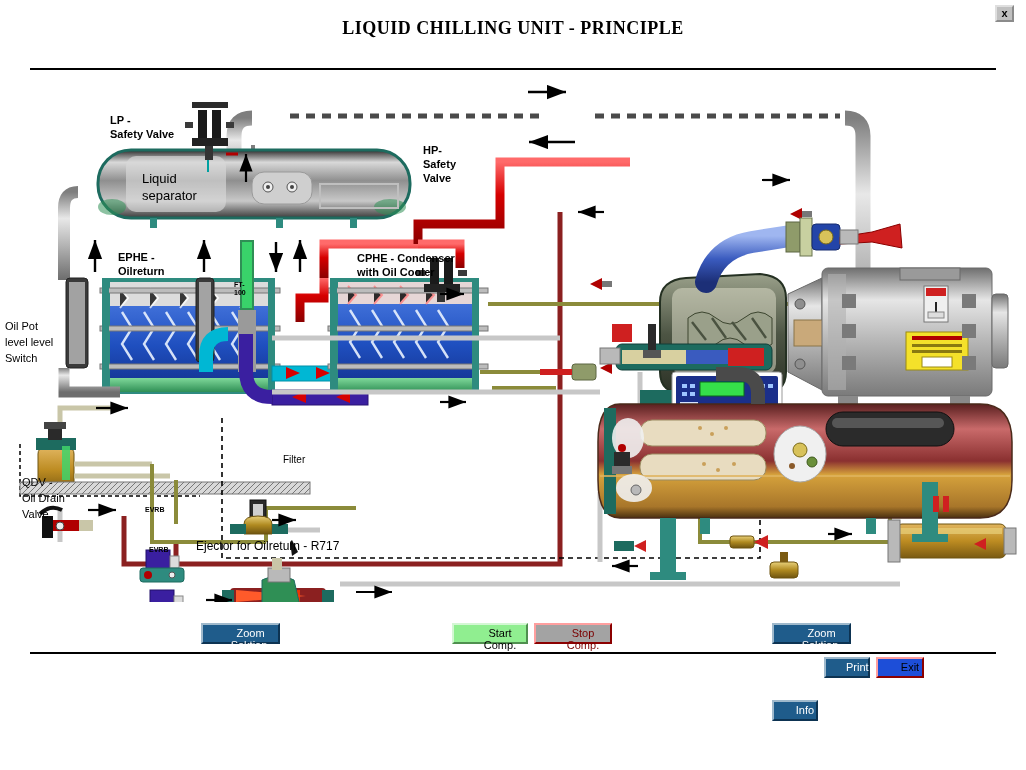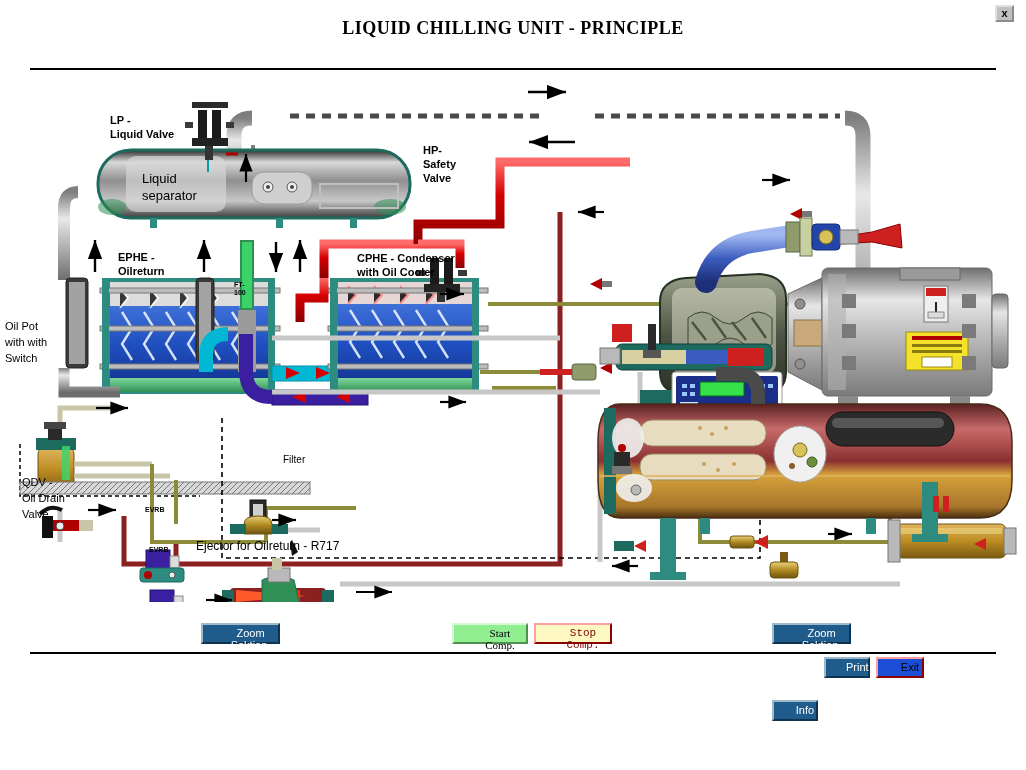--- a/index.html
+++ b/index.html
@@ -35,22 +35,22 @@
   .lbl.tiny{font-size:7px;font-weight:bold;line-height:8px;}
 
   
   .btn{position:absolute;box-sizing:border-box;cursor:pointer;
        font-family:"Liberation Sans",sans-serif;font-size:11px;
        text-align:center;border:2px solid;padding-top:2px;padding-left:20px;}
   .btn-blue{background:#1f5c8b;color:#ffffff;
        border-color:#9fb9cc #0d3352 #0d3352 #9fb9cc;}
   .btn-green{background:#90ee90;color:#000000;
        border-color:#d4f7d4 #4f8f4f #4f8f4f #d4f7d4;}
-  .btn-red{background:#fef9c3;color:#7a0000;
-       border-color:#ff9f9f #8b0000 #8b0000 #ff9f9f;font-family:Liberation Mono, monospace;}
+  .btn-red{background:#a3a3a3;color:#7a0000;
+       border-color:#ff9f9f #8b0000 #8b0000 #ff9f9f;}
   .btn-red-dark{background:#1d4ed8;color:#000000;
        border-color:#ff9f9f #8b0000 #8b0000 #ff9f9f;}
 </style>
 </head>
 <body>
 
 <div id="page-title">LIQUID CHILLING UNIT - PRINCIPLE</div>
 <div id="close-btn">x</div>
 <div class="hrule" id="rule-top"></div>
 
@@ -573,45 +573,45 @@
 
   <g>
     <rect x="614" y="380" width="16" height="14" fill="#2a2a2a"></rect>
     <rect x="612" y="394" width="20" height="8" fill="#777"></rect>
     <circle cx="622" cy="376" r="4" fill="#b00000"></circle>
   </g>
 </svg>
 </div>
 
 <div class="lbl" style="left:110px;top:113px;">LP -
-Liquid Valve</div>
+Safety Valve</div>
 <div class="lbl thin" style="left:142px;top:170px;font-size:13px;line-height:17px;">Liquid
 separator</div>
 <div class="lbl" style="left:118px;top:250px;">EPHE -
 Oilreturn</div>
 <div class="lbl" style="left:423px;top:143px;">HP-
 Safety
 Valve</div>
 <div class="lbl" style="left:357px;top:251px;">CPHE - Condenser
 with Oil Cooler</div>
 <div class="lbl thin" style="left:5px;top:318px;line-height:16px;">Oil Pot
-with with
+level level
 Switch</div>
 <div class="lbl thin" style="left:22px;top:474px;line-height:16px;">QDV -
 Oil Drain
 Valve</div>
 <div class="lbl thin" style="left:196px;top:539px;font-size:12px;">Ejector for Oilreturn - R717</div>
 <div class="lbl thin" style="left:283px;top:453px;font-size:10px;">Filter</div>
 <div class="lbl tiny" style="left:234px;top:281px;">FT-
 100</div>
 <div class="lbl tiny" style="left:145px;top:506px;">EVRB</div>
 <div class="lbl tiny" style="left:149px;top:546px;">EVRB</div>
 
 <div class="btn btn-blue" style="left:201px;top:623px;width:79px;height:21px;">Zoom Sektion.</div>
-<div class="btn btn-green" style="left:452px;top:623px;width:76px;height:21px;font-family:Liberation Serif, serif;">Start Comp.</div>
+<div class="btn btn-green" style="left:452px;top:623px;width:76px;height:21px;">Start Comp.</div>
 <div class="btn btn-red" style="left:534px;top:623px;width:78px;height:21px;">Stop Comp.</div>
 <div class="btn btn-blue" style="left:772px;top:623px;width:79px;height:21px;">Zoom Sektion.</div>
 
 <div class="hrule" id="rule-bottom"></div>
 
 <div class="btn btn-blue" style="left:772px;top:688px;width:46px;height:21px;margin-top:12px;">Info</div>
 <div class="btn btn-blue" style="left:824px;top:657px;width:46px;height:21px;">Print</div>
 <div class="btn btn-red-dark" style="left:876px;top:657px;width:48px;height:21px;">Exit</div>
 
 </body></html>

